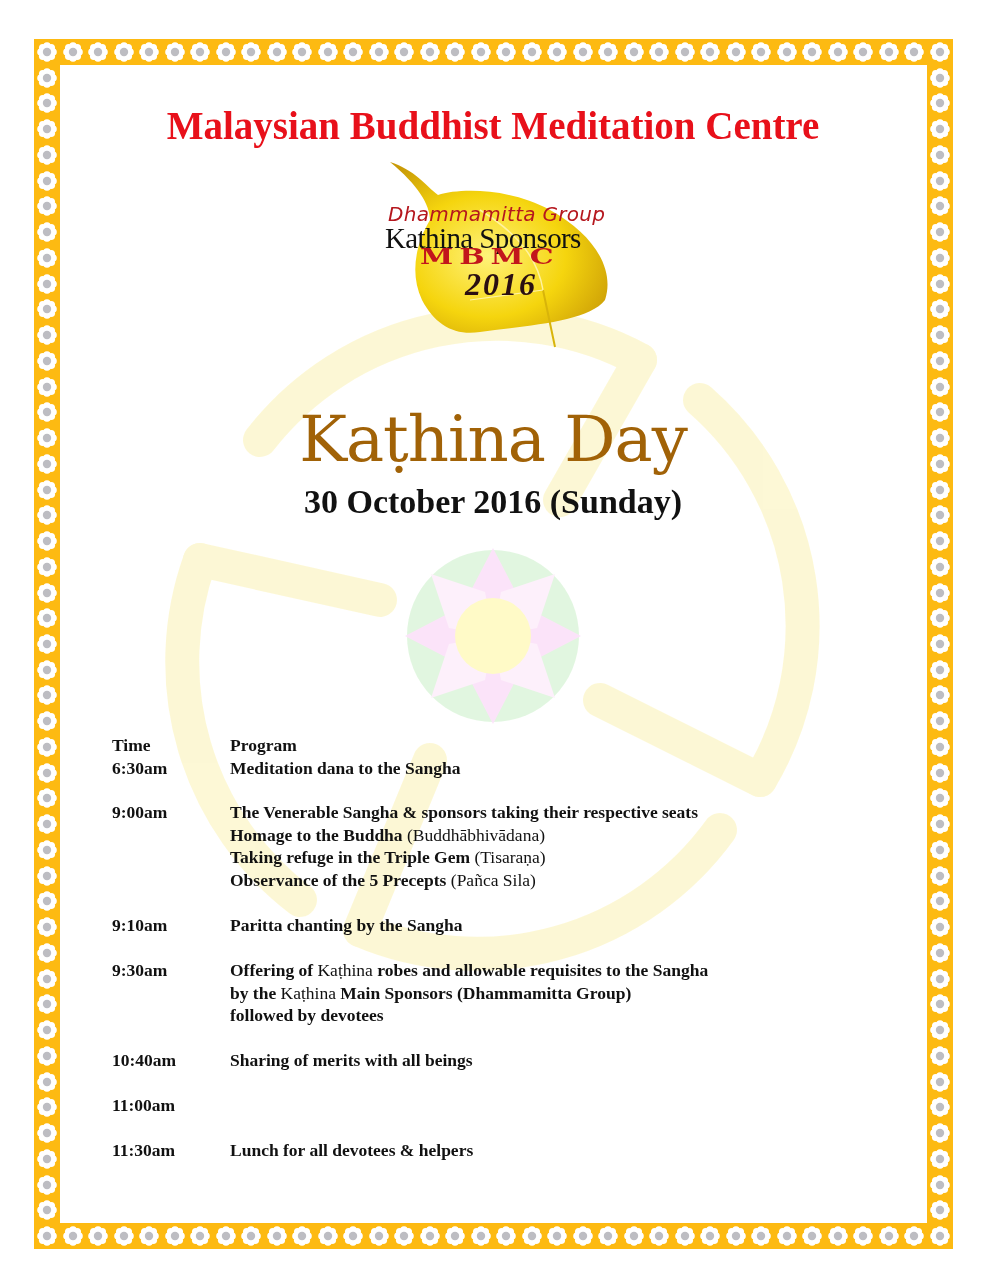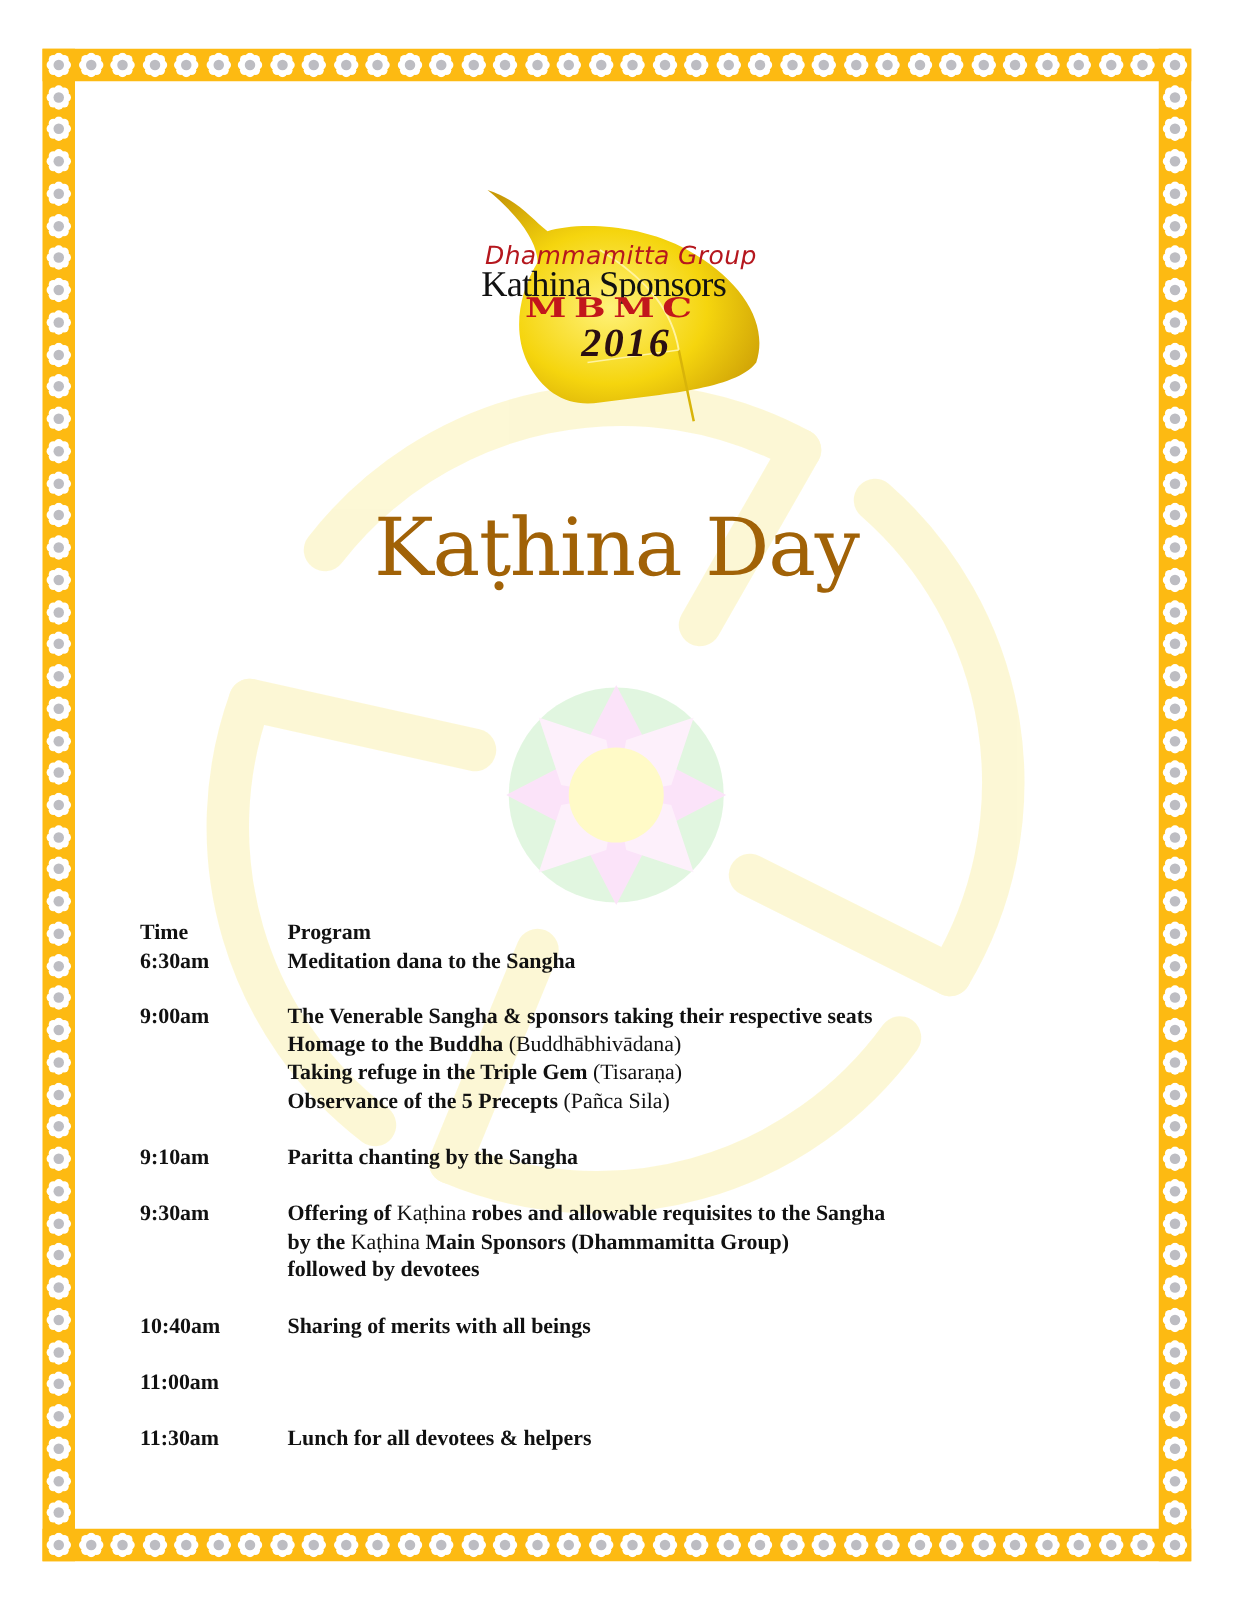--- a/index.html
+++ b/index.html
@@ -2,21 +2,21 @@
 <html><head>
 <meta charset="utf-8">
 <style>
   html, body { margin:0; padding:0; background:#ffffff; }
   body { width:986px; height:1280px; position:relative; overflow:hidden; font-family:"Liberation Serif", serif; }
   .page { position:absolute; left:0; top:0; width:986px; height:1280px; background:#fff; }
   .border-strip { position:absolute; background:#FDBA12; }
   .flower { position:absolute; width:20px; height:20px; }
   .watermark { position:absolute; left:0; top:0; width:986px; height:1280px; pointer-events:none; }
   .title { position:absolute; left:0; width:986px; top:103px; text-align:center; color:#E8101A; font-weight:bold; font-size:39px; letter-spacing:0px; line-height:46px; }
-  .logo { position:absolute; left:360px; top:140px; width:270px; height:210px; }
+  .logo { position:absolute; left:360px; top:150px; width:270px; height:210px; }
   .logo .l-group { position:absolute; left:28px; top:52px; width:240px; font-family:"DejaVu Sans", sans-serif; font-style:italic; color:#B5171E; font-size:20px; letter-spacing:0.3px; }
   .logo .l-sponsors { position:absolute; left:25px; top:72px; width:250px; color:#111; font-size:29px; line-height:32px; white-space:nowrap; letter-spacing:-0.6px; }
   .logo .l-mbmc { position:absolute; left:60px; top:96px; width:200px; color:#C2161C; font-size:30px; font-weight:bold; letter-spacing:6px; line-height:30px; transform:scaleY(0.72); transform-origin:top left; font-family:"DejaVu Serif", serif; }
   .logo .l-year { position:absolute; left:105px; top:116px; color:#2a0f12; font-size:32px; font-style:italic; font-family:Liberation Serif, serif; font-weight:bold; letter-spacing:2px; }
   .event-title { position:absolute; left:0; width:986px; top:402px; text-align:center; color:#a16207; font-size:64px; line-height:74px; font-family:"DejaVu Serif", serif; letter-spacing:-1px; }
   .event-date { position:absolute; left:0; width:986px; top:482px; text-align:center; color:#111; font-weight:bold; font-size:34px; line-height:40px; }
   .schedule { position:absolute; left:112px; top:734px; width:720px; font-size:17.5px; font-weight:bold; color:#111; }
   .row { position:absolute; left:0; width:720px; height:22px; line-height:22px; white-space:nowrap; }
   .row .time { position:absolute; left:0;font-family:Liberation Serif, serif; }
   .row .prog { position:absolute; left:118px; }
@@ -2000,20 +2000,21 @@
         <circle cx="10" cy="16" r="3.8" fill="#fff"></circle>
         <circle cx="5.757359312880715" cy="14.242640687119286" r="3.8" fill="#fff"></circle>
         <circle cx="4" cy="10" r="3.8" fill="#fff"></circle>
         <circle cx="5.757359312880714" cy="5.757359312880715" r="3.8" fill="#fff"></circle>
         <circle cx="9.999999999999998" cy="4" r="3.8" fill="#fff"></circle>
         <circle cx="14.242640687119284" cy="5.757359312880714" r="3.8" fill="#fff"></circle>
         <circle cx="10" cy="10" r="4.2" fill="#BDBDC2"></circle>
       </svg>
     </div>
 
+  <div class="title">Malaysian Buddhist Meditation Centre</div>
 
   <div class="logo">
     <svg width="270" height="210" viewBox="0 0 270 210" style="position:absolute;left:0;top:0;">
       <defs>
         <radialGradient id="leafg" cx="45%" cy="55%" r="65%">
           <stop offset="0%" stop-color="#FFF27A"></stop>
           <stop offset="55%" stop-color="#F5D50E"></stop>
           <stop offset="100%" stop-color="#C99A06"></stop>
         </radialGradient>
       </defs>
@@ -2022,20 +2023,21 @@
       <path d="M 183 140 L 195 197" stroke="#D8B40A" stroke-width="2" fill="none"></path>
       <path d="M 183 140 L 110 150" stroke="#FFF3A0" stroke-width="1.2" fill="none"></path>
     </svg>
     <div class="l-group">Dhammamitta Group</div>
     <div class="l-sponsors">Kathina Sponsors</div>
     <div class="l-mbmc">MBMC</div>
     <div class="l-year">2016</div>
   </div>
 
   <div class="event-title">Kaṭhina Day</div>
+  <div class="event-date">30 October 2016 (Sunday)</div>
 
   <div class="schedule">
     <div class="row" style="top:0px;">
       <span class="time">Time</span>
       <span class="prog">Program</span>
     </div>
     <div id="schedule-rows">
         <div class="row" style="top: 23px;">
           <span class="time">6:30am</span>
           <span class="prog">Meditation dana to the Sangha</span>

